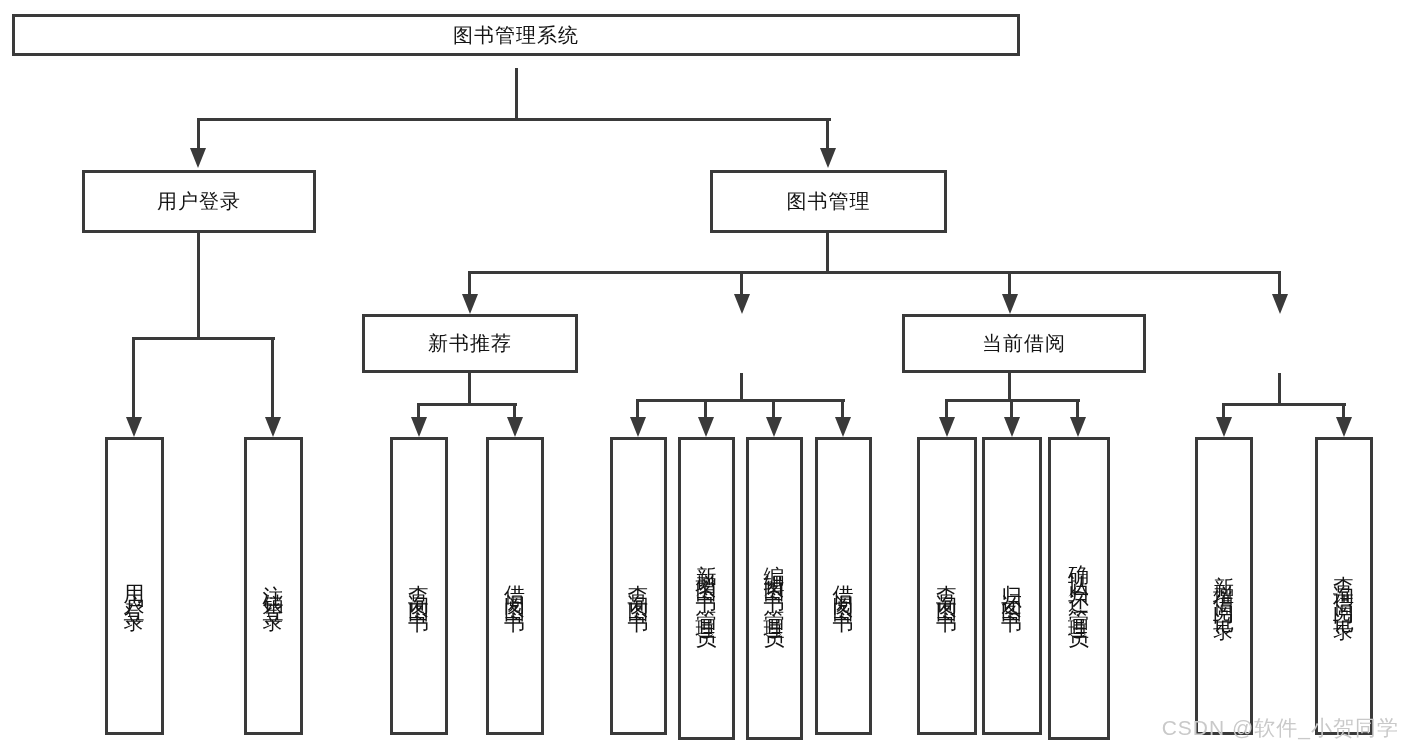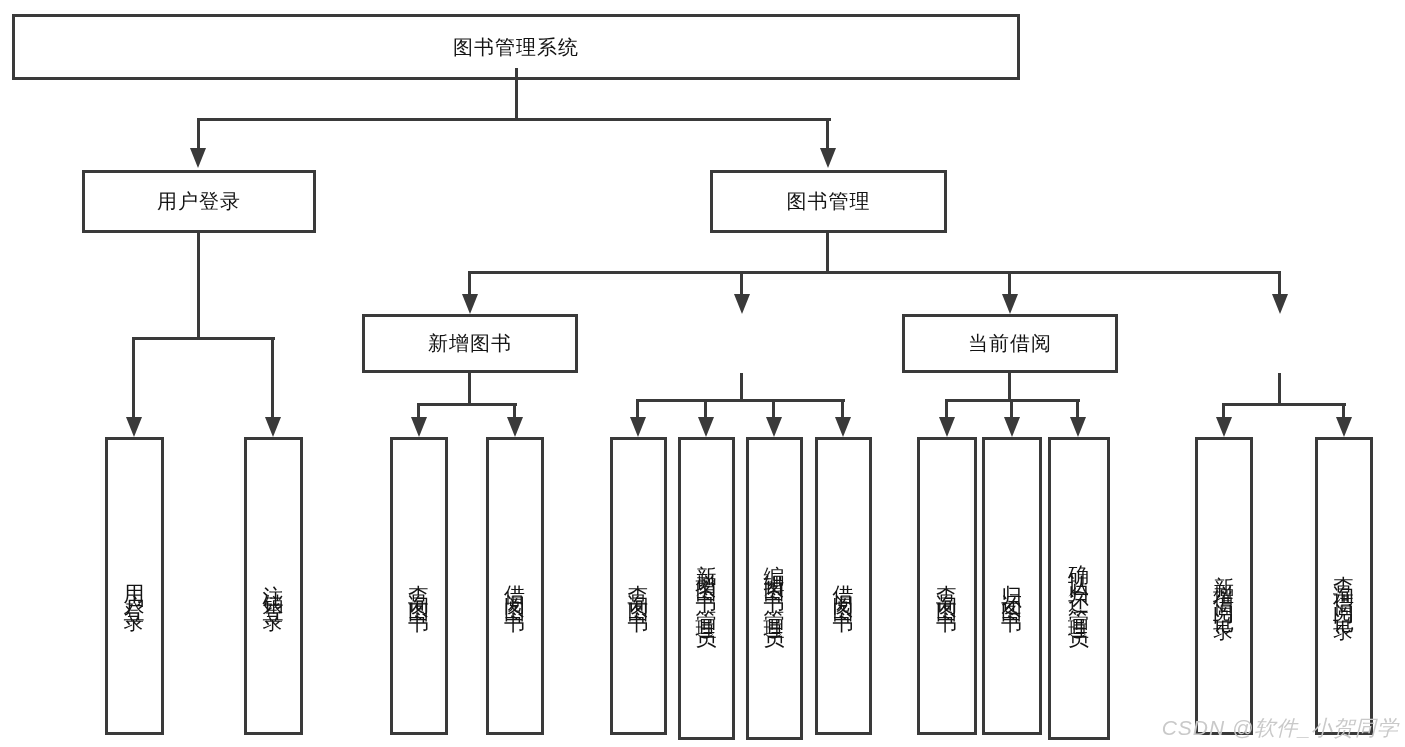--- a/index.html
+++ b/index.html
@@ -25,29 +25,29 @@
   }
   .hl{position:absolute;height:3px;background:var(--line);}
   .vl{position:absolute;width:3px;background:var(--line);}
   .arw{
     position:absolute;width:0;height:0;
     border-left:8px solid transparent;border-right:8px solid transparent;
     border-top:20px solid var(--line);
   }
   .watermark{
     position:absolute;right:6px;bottom:5px;font-size:21px;
-    color:var(--watermark);letter-spacing:1px;z-index:5;white-space:nowrap;font-style:italic;
+    color:var(--watermark);letter-spacing:1px;z-index:5;white-space:nowrap;
   }
 </style>
 </head>
 <body>
 
 <div id="canvas">
 
-  <div class="box" style="left:12px;top:14px;width:1008px;height:66px">图书管理系统</div>
+  <div class="box" style="left:12px;top:14px;width:1008px;height:42px">图书管理系统</div>
 
   <div class="vl" style="left:515px;top:68px;height:53px"></div>
   <div class="hl" style="left:197px;top:118px;width:634px"></div>
   <div class="vl" style="left:197px;top:121px;height:29px"></div>
   <div class="vl" style="left:826px;top:121px;height:29px"></div>
   <div class="arw" style="left:190px;top:148px"></div>
   <div class="arw" style="left:820px;top:148px"></div>
 
   <div class="box" style="left:82px;top:170px;width:234px;height:63px">用户登录</div>
   <div class="box" style="left:710px;top:170px;width:237px;height:63px">图书管理</div>
@@ -63,22 +63,22 @@
   <div class="hl" style="left:468px;top:271px;width:813px"></div>
   <div class="vl" style="left:468px;top:274px;height:22px"></div>
   <div class="vl" style="left:740px;top:274px;height:22px"></div>
   <div class="vl" style="left:1008px;top:274px;height:22px"></div>
   <div class="vl" style="left:1278px;top:274px;height:22px"></div>
   <div class="arw" style="left:462px;top:294px"></div>
   <div class="arw" style="left:734px;top:294px"></div>
   <div class="arw" style="left:1002px;top:294px"></div>
   <div class="arw" style="left:1272px;top:294px"></div>
 
-  <div class="box" style="left:362px;top:314px;width:216px;height:59px">新增图书</div>
-  <div class="box" style="left:902px;top:314px;width:216px;height:59px">当前借阅</div>
+  <div class="box" style="left:362px;top:314px;width:216px;height:59px">新书推荐</div>
+  <div class="box" style="left:902px;top:314px;width:244px;height:59px">当前借阅</div>
 
   <div class="vl" style="left:468px;top:373px;height:33px"></div>
   <div class="hl" style="left:417px;top:403px;width:100px"></div>
   <div class="vl" style="left:417px;top:406px;height:13px"></div>
   <div class="vl" style="left:513px;top:406px;height:13px"></div>
   <div class="arw" style="left:411px;top:417px"></div>
   <div class="arw" style="left:507px;top:417px"></div>
 
   <div class="vl" style="left:740px;top:373px;height:29px"></div>
   <div class="hl" style="left:636px;top:399px;width:209px"></div>

